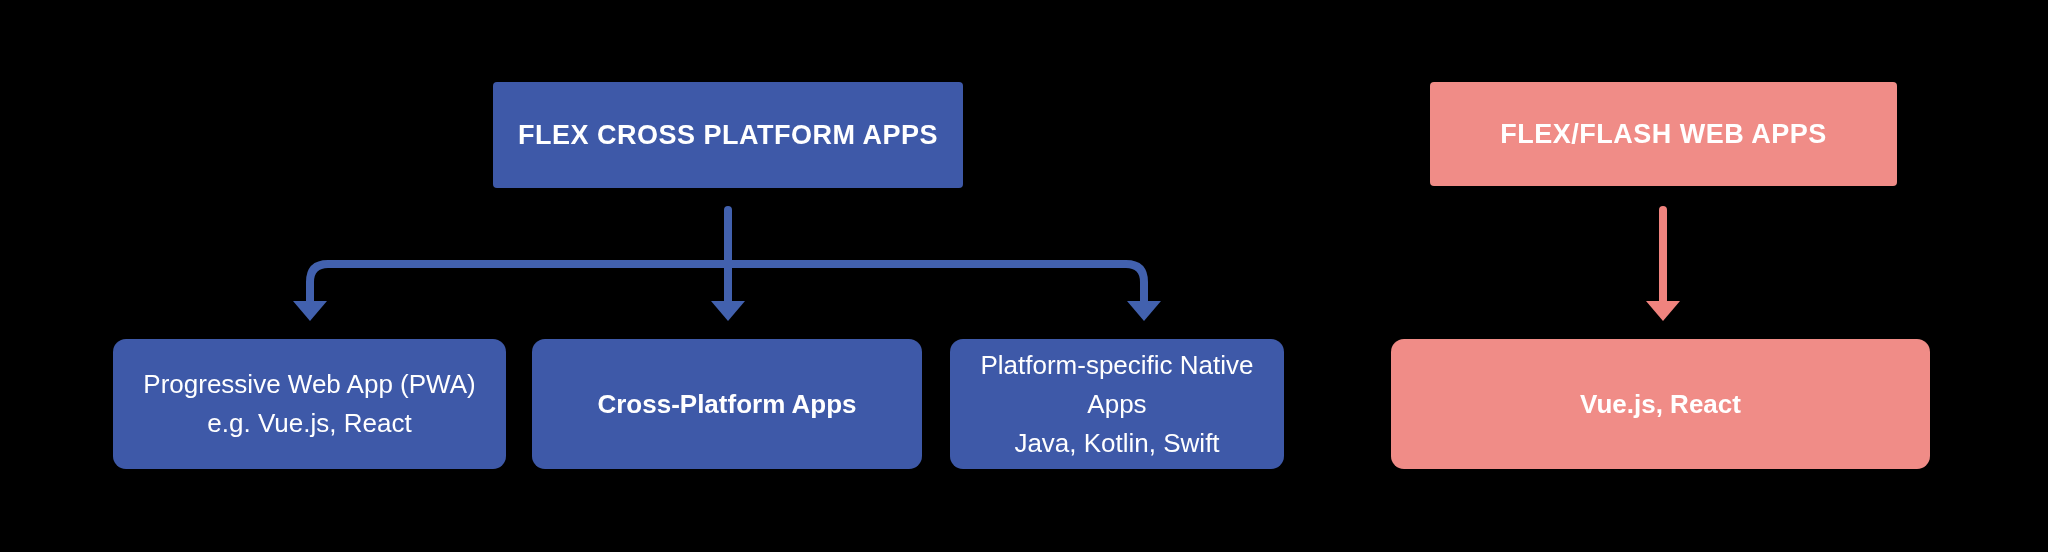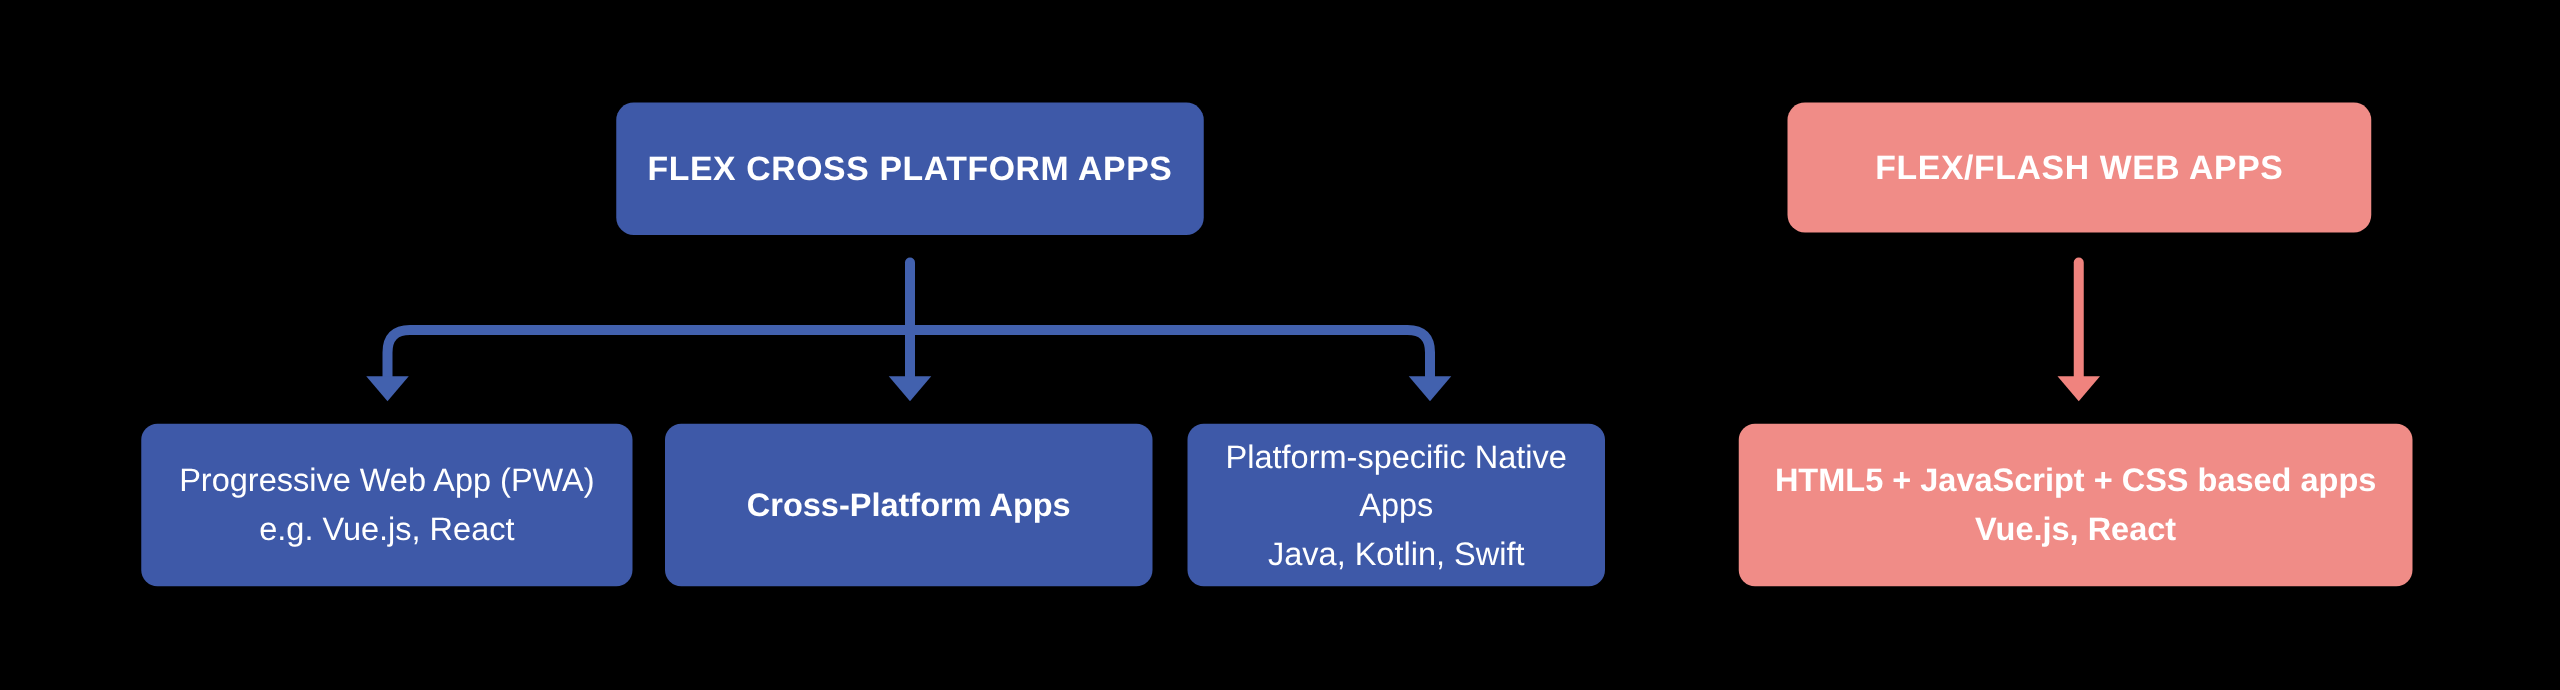--- a/index.html
+++ b/index.html
@@ -44,21 +44,21 @@
     align-items: center;
     justify-content: center;
     text-align: center;
     color: var(--text, #FFFFFF);
     box-sizing: border-box;
   }
   .node.blue { background: var(--blue-box, #3E59A8); }
   .node.pink { background: var(--pink-box, #F08C87); }
 
   .root-node {
-    border-radius: 14px;
+    border-radius: 4px;
     font-weight: bold;
     font-size: 27px;
     letter-spacing: 0.5px;
   }
   .child-node {
     border-radius: 13px;
     font-size: 26px;
     line-height: 39px;
     font-weight: normal;
   }
@@ -109,17 +109,16 @@
   <div class="node blue child-node" id="child-cross">
     <span class="bold-line">Cross-Platform Apps</span>
   </div>
 
   <div class="node blue child-node" id="child-native">
     <span>Platform-specific Native Apps</span>
     <span>Java, Kotlin, Swift</span>
   </div>
 
   <div class="node pink child-node" id="child-html">
-    <span class="bold-line">HTML5 + JavaScript + CSS based apps</span>
     <span class="bold-line">Vue.js, React</span>
   </div>
 
 </div>
 
 </body></html>

